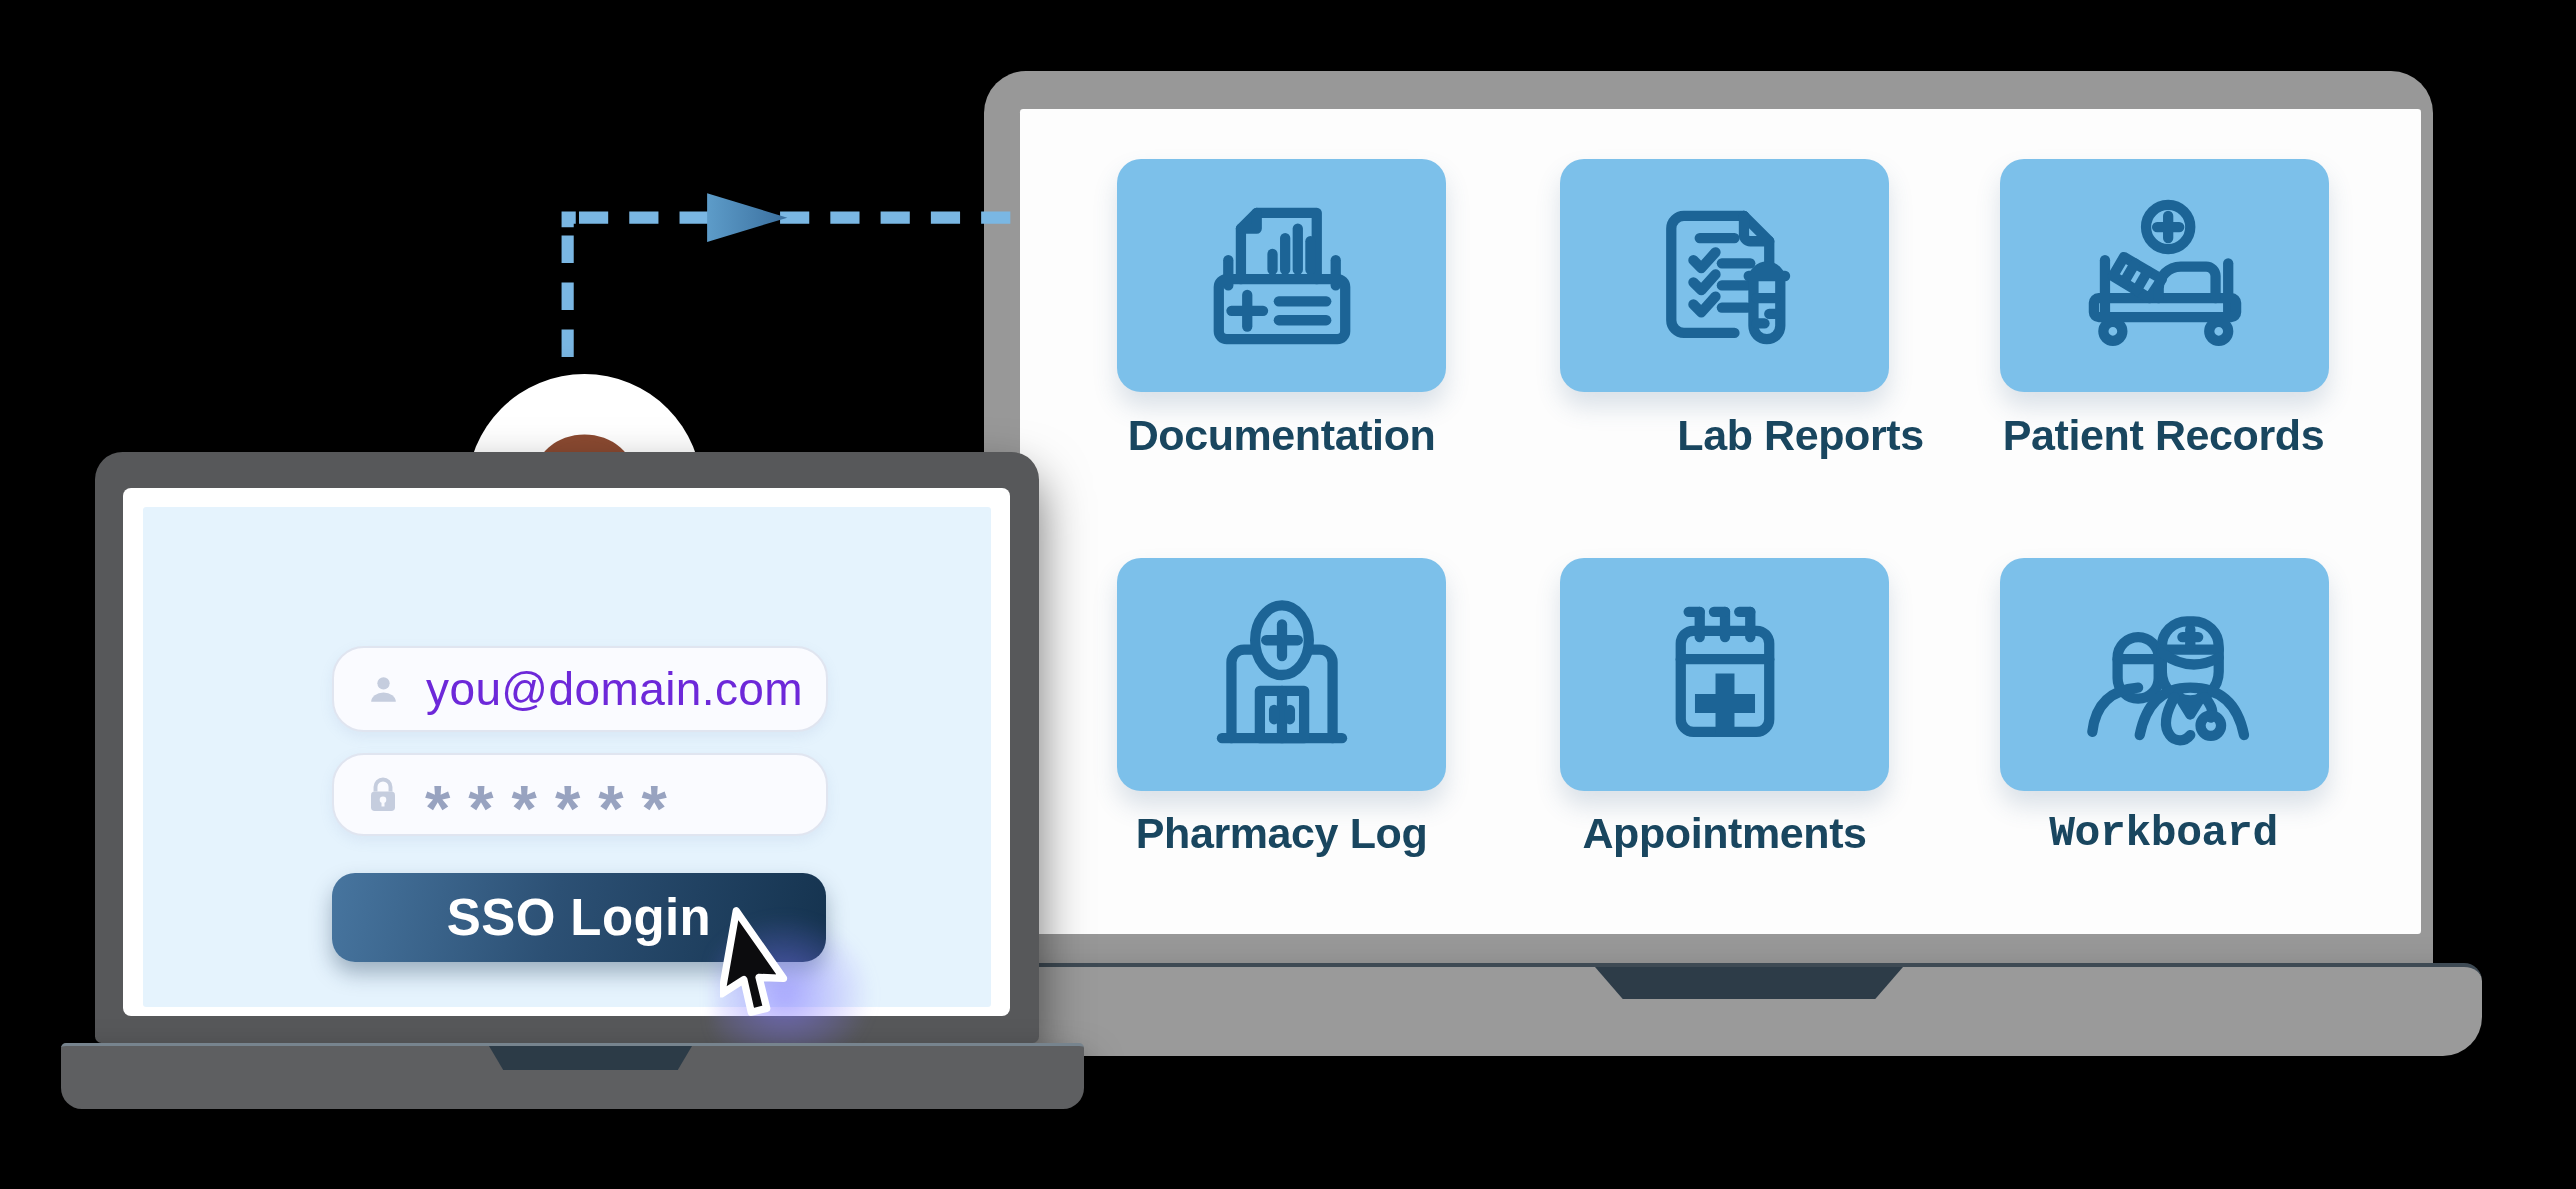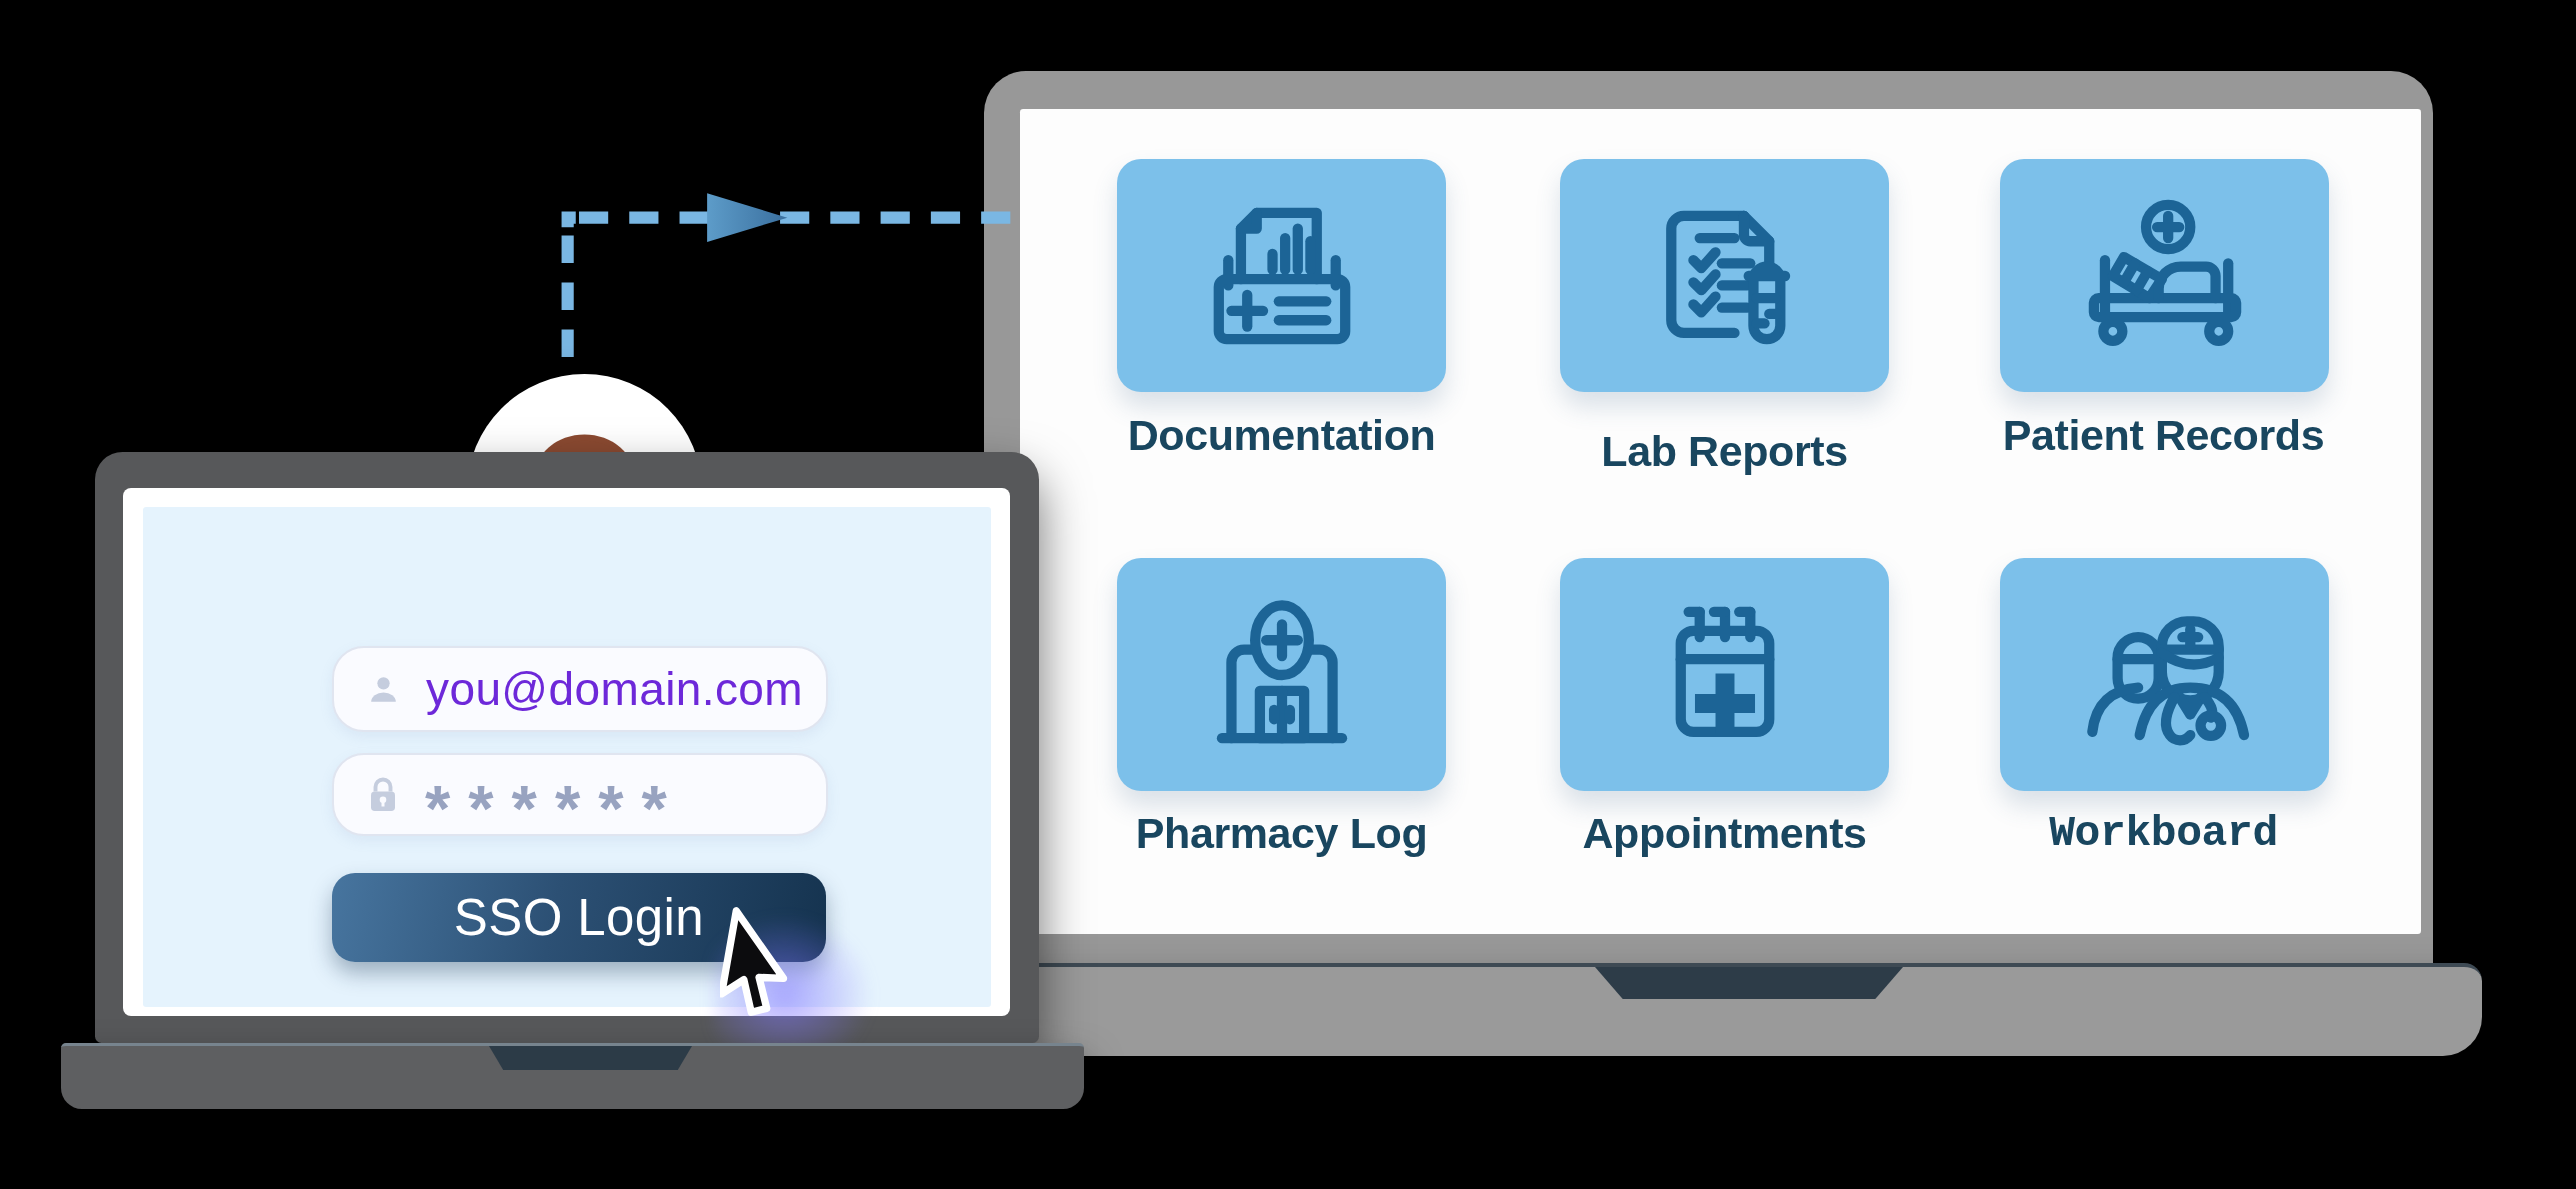--- a/index.html
+++ b/index.html
@@ -49,21 +49,21 @@
   .field-email{top:646px;height:86px;}
   .field-password{top:753px;height:83px;}
   .field .f-icon{flex:0 0 auto;margin-right:24px;display:flex;}
   .email-text{font-size:46px;color:#6d28d9;letter-spacing:0.4px;}
   .pass-text{font-size:65px;font-weight:bold;color:#98a3c0;letter-spacing:18px;line-height:1;
              padding-top:27.6px;}
   .sso-btn{position:absolute;left:332px;top:873px;width:494px;height:89px;border-radius:23px;
            background:linear-gradient(102deg,#47759f 0%,#2c5074 45%,#15334f 100%);
            display:flex;align-items:center;justify-content:center;
            box-shadow:0 11.3px 21px rgba(20,50,80,.35);}
-  .sso-btn span{color:#ffffff;font-size:51px;font-weight:normal;letter-spacing:0.4px;}
+  .sso-btn span{color:#ffffff;font-size:51px;font-weight:bold;letter-spacing:0.4px;}
   .cursor-glow{position:absolute;left:712px;top:914px;width:162px;height:138px;
                background:radial-gradient(ellipse at 45% 58%,rgba(128,118,255,.6),rgba(128,118,255,0) 70%);
                filter:blur(6.5px);}
   .cursor-svg{position:absolute;left:720px;top:906px;width:107px;height:115px;}
 </style>
 </head>
 <body>
 
 <div class="stage">
 
@@ -117,21 +117,21 @@
         <circle cx="94" cy="85" r="6"></circle>
       <rect x="15" y="64" width="90" height="12" rx="3"></rect>
       <path d="M34,38 L58,52 L50,64 L27,50 Z"></path>
       <path d="M41,42 L34,54"></path>
         <path d="M49,47 L42,59"></path>
       <path d="M56,64 V58 a14,14 0 0 1 14,-14 H86 a6,6 0 0 1 6,6 V64"></path>
     </svg>
   </div>
 
   <div class="app-label" style="left:1071px;top:411px;">Documentation</div>
-  <div class="app-label" style="left:1514px;top:411px;margin-top:16px;">Lab Reports</div>
+  <div class="app-label" style="left:1590px;top:411px;">Lab Reports</div>
   <div class="app-label" style="left:1953px;top:411px;">Patient Records</div>
 
   <div class="tile" style="left:1117px;top:558px;">
     <svg viewBox="0 0 120 100" fill="none" stroke="#1c6496" stroke-width="6.5" stroke-linecap="round" stroke-linejoin="round">
       <path d="M28,90 V42 a8,8 0 0 1 8,-8 H84 a8,8 0 0 1 8,8 V90"></path>
       <path d="M22,90 H98"></path>
       <ellipse cx="60" cy="28" rx="17" ry="22" fill="#7cc0ea"></ellipse>
       <path d="M60,18 v20"></path>
         <path d="M50,28 h20"></path>
       <rect x="46" y="60" width="28" height="30"></rect>

